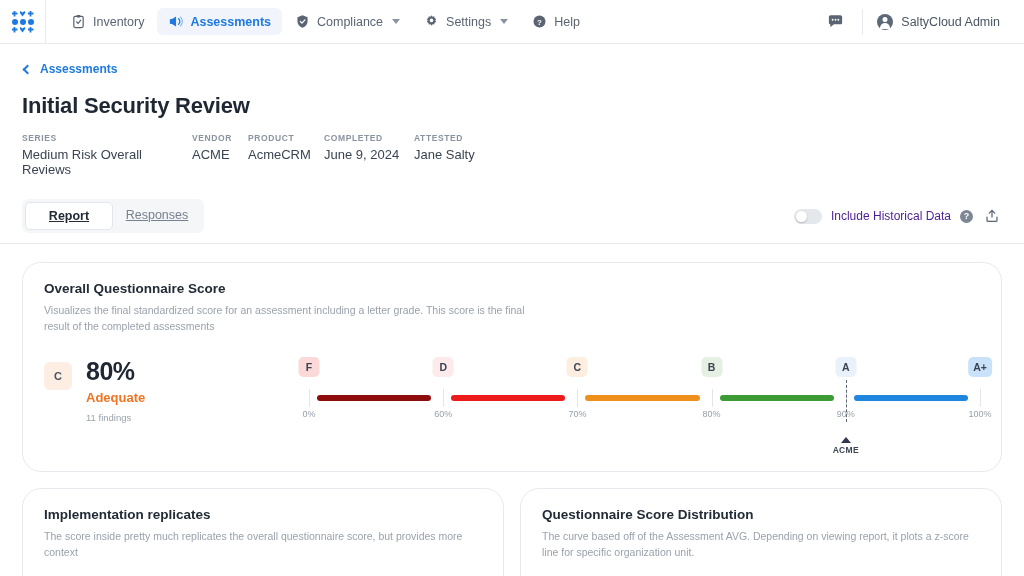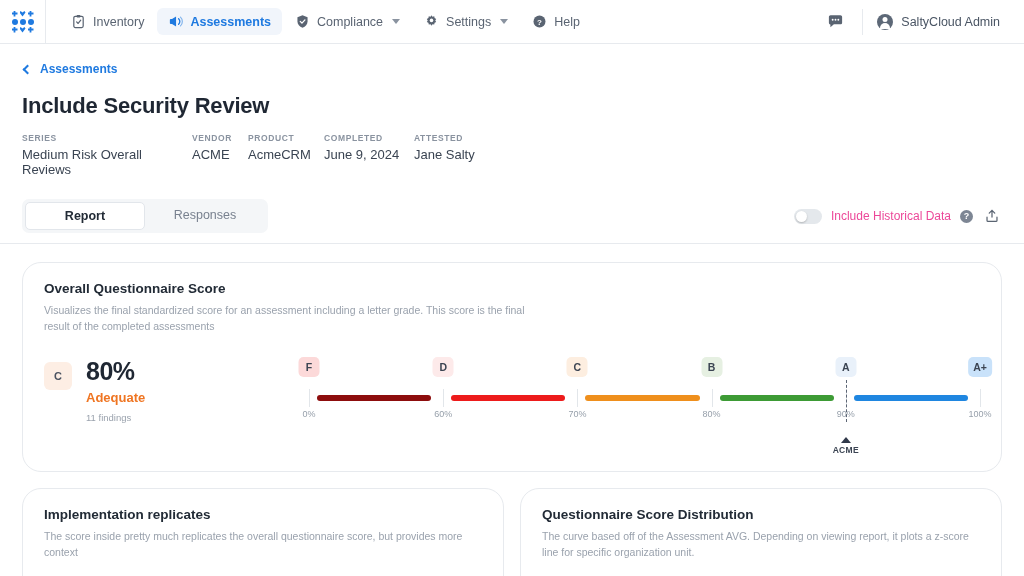--- a/index.html
+++ b/index.html
@@ -108,38 +108,38 @@
     margin-top: 22px;
     padding: 0 22px 10px 22px;
     display: flex; align-items: center;
     border-bottom: 1px solid #e7eaee;
   }
   .tabs {
     display: flex; background: #f4f6f8;
     border-radius: 7px; padding: 3px;
   }
   .tab {
-    width: 120px; text-align: center; padding: 6px 0;
-    font-size: 12.5px; color: #78818f; border-radius: 5px; cursor: pointer;
+    width: 88px; text-align: center; padding: 6px 0;
+    font-size: 12.5px; color: #78818f; border-radius: 5px; cursor: pointer; text-decoration: underline;
   }
   .tab.active {
     background: #fff; color: #222b36; font-weight: bold;
     border: 1px solid #e2e6eb;
   }
   .tools { margin-left: auto; display: flex; align-items: center; gap: 9px; }
   .toggle {
     width: 28px; height: 15px; border-radius: 8px;
     background: #e4e8ec; position: relative; cursor: pointer; flex:none;
   }
   .toggle::after {
     content: ""; position: absolute; left: 2px; top: 2px;
     width: 11px; height: 11px; border-radius: 50%; background: #fff;
     box-shadow: 0 1px 2px rgba(0,0,0,.22);
   }
-  .tools-label { font-size: 12px; color: #ec4899; }
+  .tools-label { font-size: 12px; color: #4c1d95; }
   .help-circ {
     width: 13px; height: 13px; border-radius: 50%; background: #7d8694;
     color: #fff; font-size: 9px; font-weight: bold;
     display: flex; align-items: center; justify-content: center; cursor: pointer;
   }
   .export-btn { cursor: pointer; padding: 0 2px; display:flex; }
 
   
   .content { padding: 18px 22px 0 22px; }
   .card {
@@ -300,21 +300,21 @@
       <span class="caret"></span>
     </div>
   </div>
 </div>
 
 <div class="page-head">
   <div class="crumb">
     <span class="crumb-arrow"></span>
     <span>Assessments</span>
   </div>
-  <div class="page-title">Include Security Review</div>
+  <div class="page-title">Initial Security Review</div>
   <div class="meta-row">
     <div style="width:170px">
       <div class="meta-label">SERIES</div>
       <div class="meta-value">Medium Risk Overall Reviews</div>
     </div>
     <div style="width:56px">
       <div class="meta-label">VENDOR</div>
       <div class="meta-value">ACME</div>
     </div>
     <div style="width:76px">

